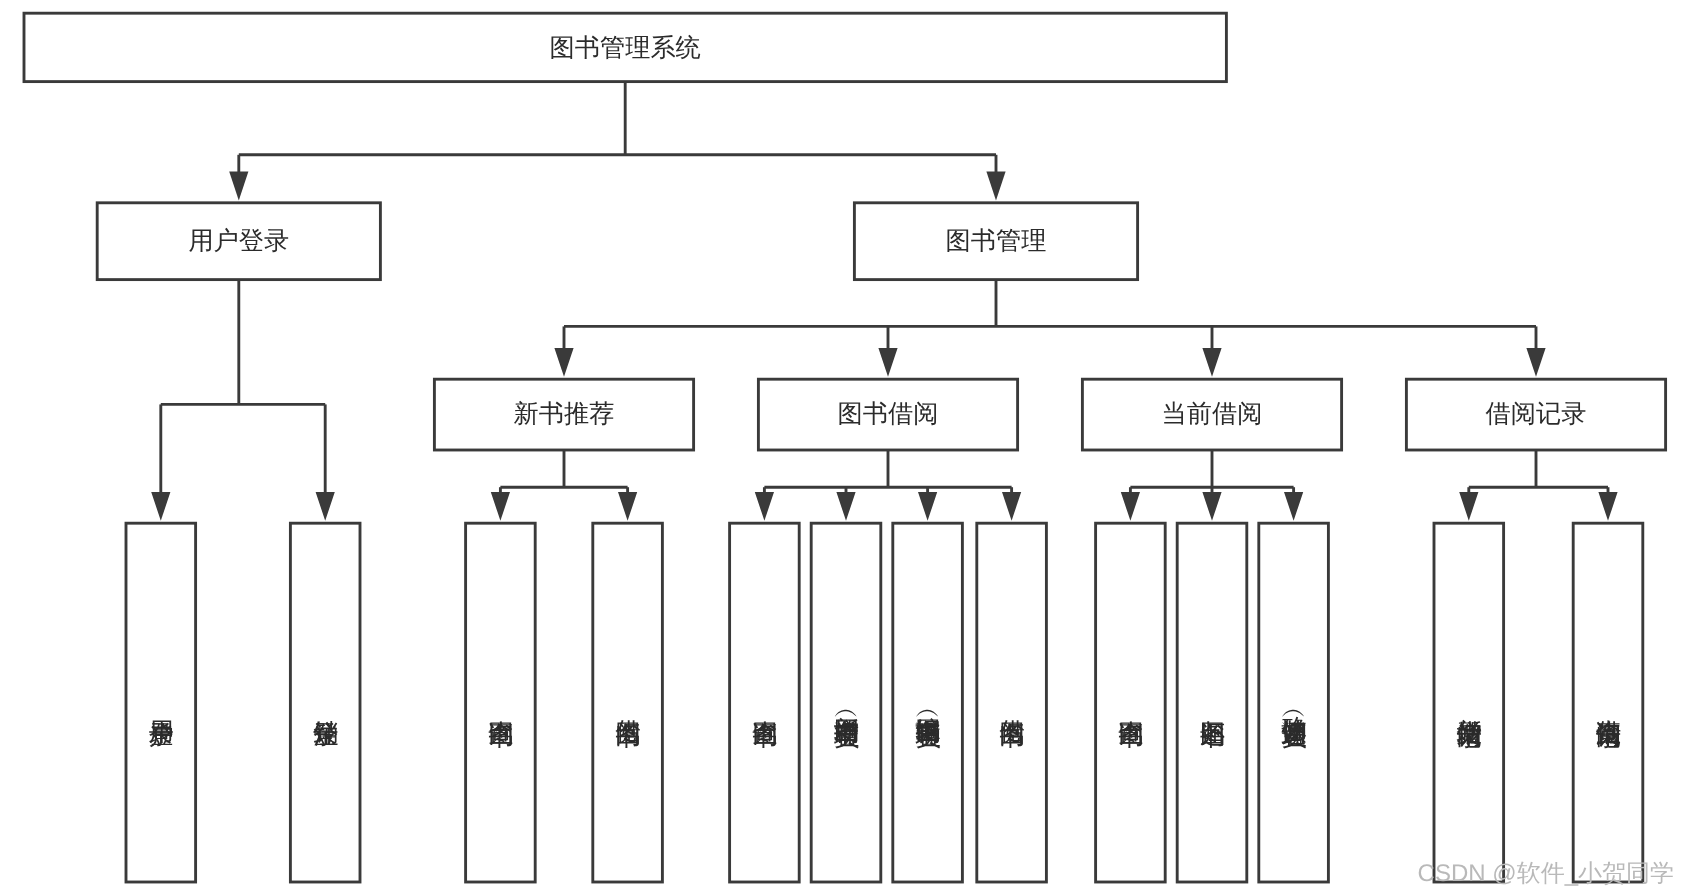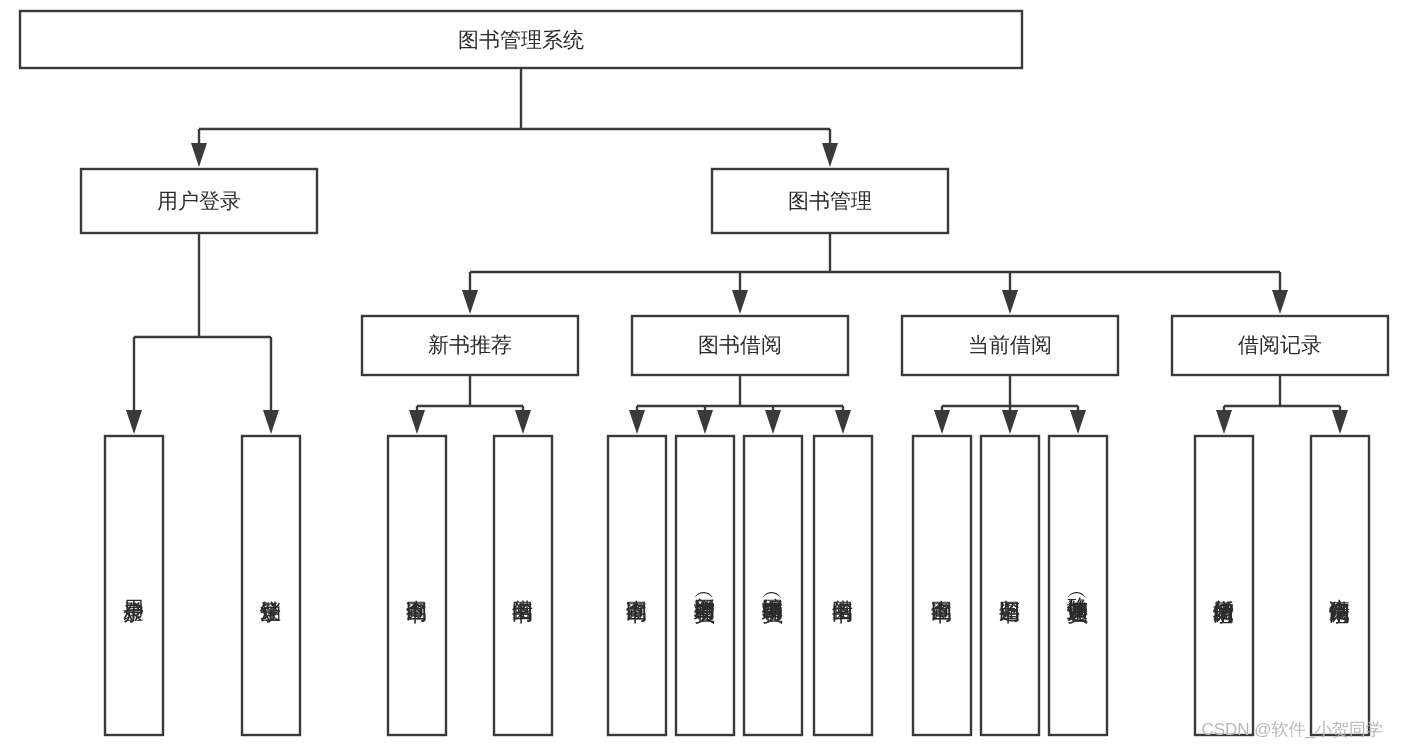--- a/index.html
+++ b/index.html
@@ -53,24 +53,24 @@
     font-family: "Liberation Sans", "DejaVu Sans", sans-serif;
     font-size: 21px;
     fill: #2b2b2b;
     writing-mode: vertical-rl;
     text-orientation: upright;
     text-anchor: middle;
     letter-spacing: 1px;
   }
   .watermark-text {
     position: absolute;
-    right: 22px;
+    right: 10px;
     bottom: 6px;
     font-family: "Liberation Sans", "DejaVu Sans", sans-serif;
-    font-size: 17px;
+    font-size: 20px;
     color: #b9b9b9;
     white-space: nowrap;
     user-select: none;
   }
 </style>
 </head>
 <body>
 
 <div id="diagram-root">
 

